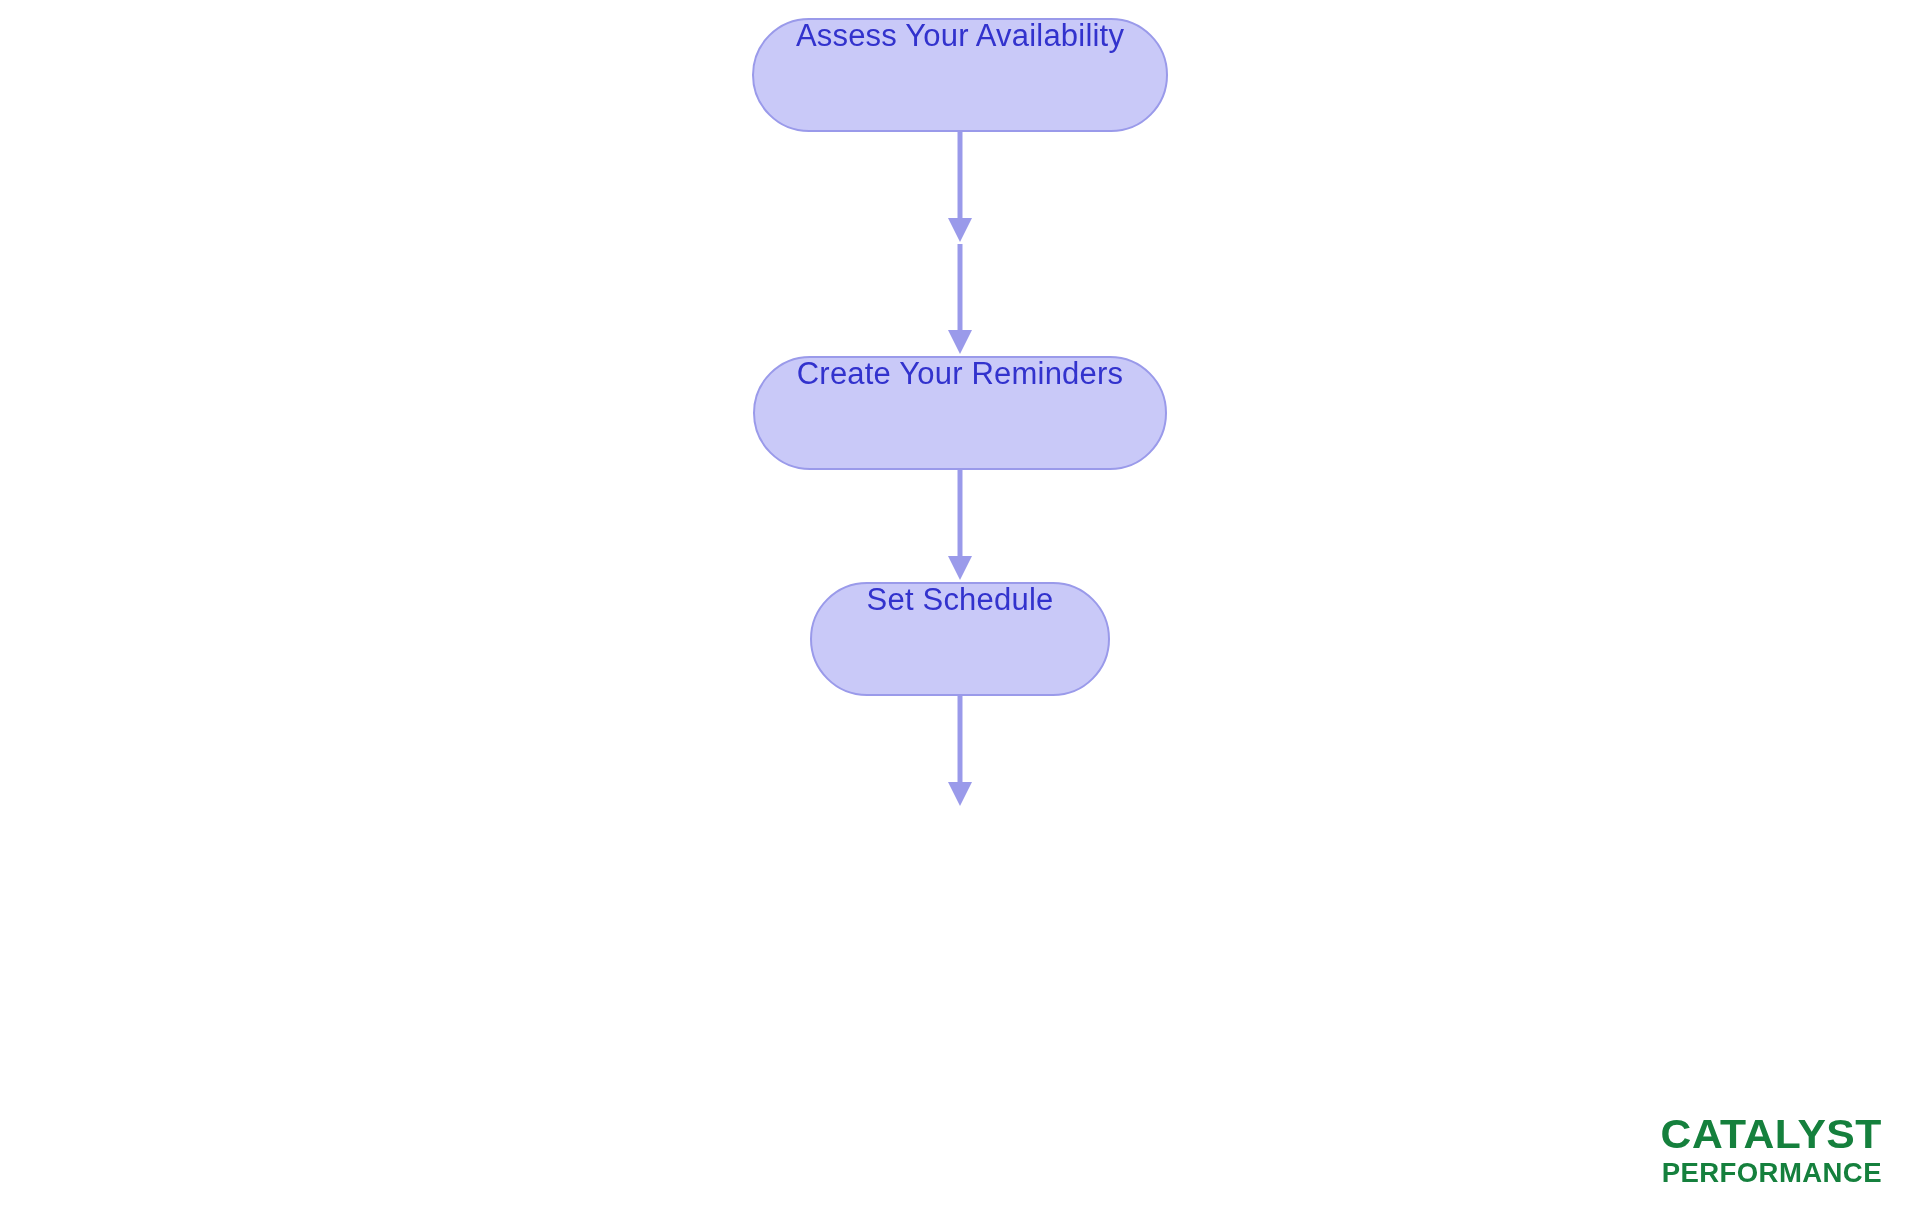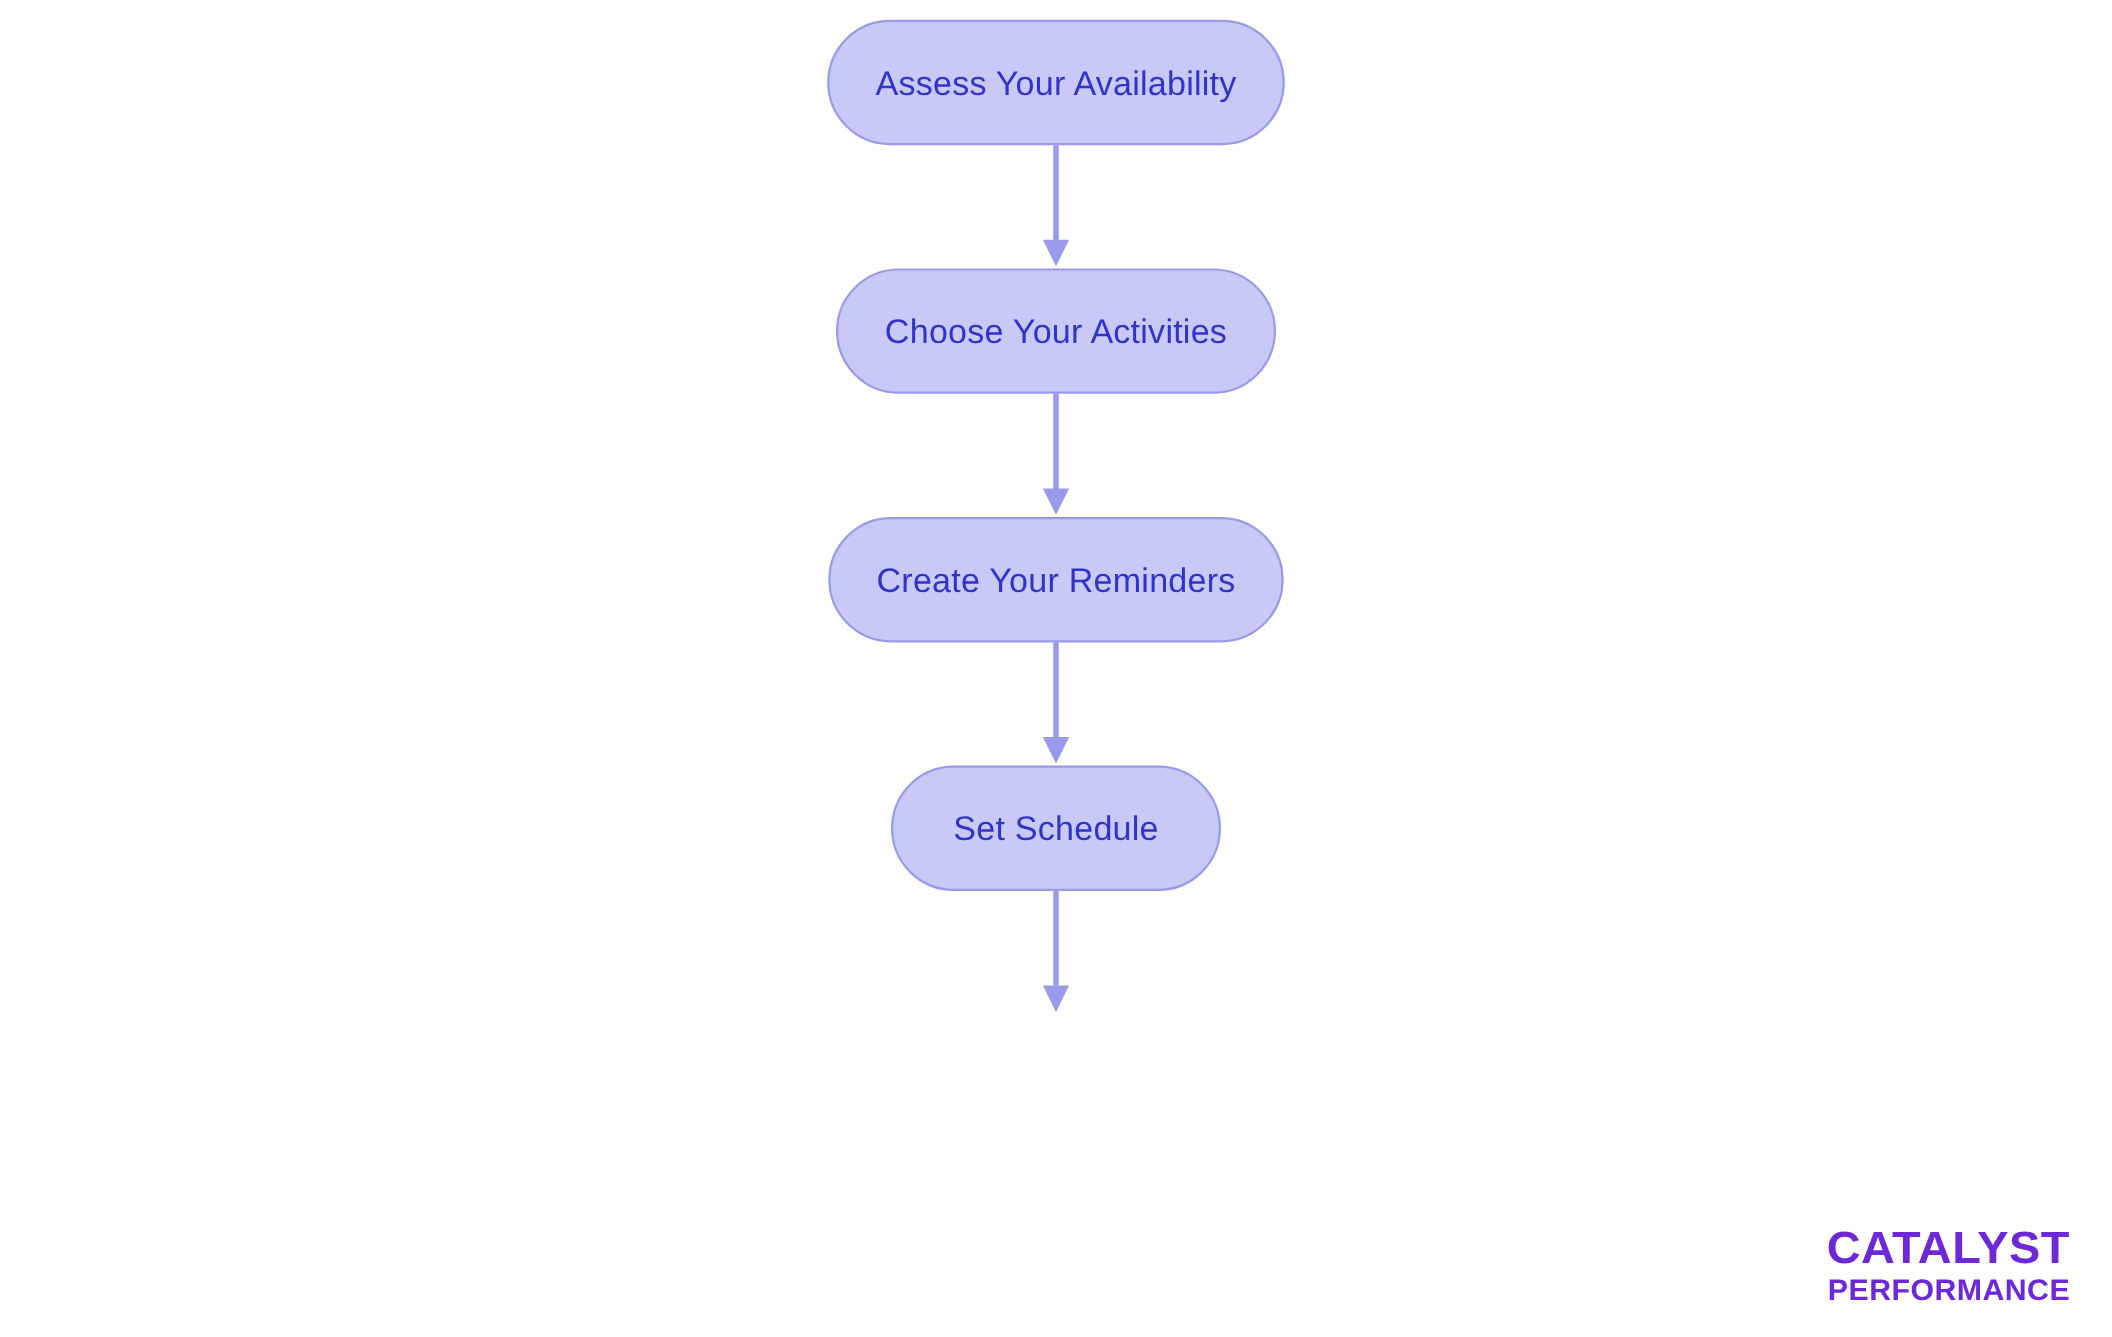--- a/index.html
+++ b/index.html
@@ -43,21 +43,21 @@
     box-sizing: border-box;
     background: #c9c9f8;
     border: 2px solid #9a9aea;
     border-radius: 999px;
     color: #3232cd;
     font-size: 31px;
     font-weight: 400;
     letter-spacing: 0.2px;
     line-height: 1;
     display: flex;
-    align-items: center;
+    align-items: flex-start;
     justify-content: center;
     white-space: nowrap;
     height: 114px;
     padding: 0 42px;
     min-width: 300px;
   }
 
   .connector {
     position: relative;
     width: 40px;
@@ -71,21 +71,21 @@
     overflow: visible;
   }
 
   
   .brand-logo {
     position: absolute;
     right: 38px;
     bottom: 28px;
     text-align: right;
     line-height: 1;
-    color: #6d28d9;
+    color: #15803d;
     user-select: none;
   }
   .brand-logo .brand-top {
     display: block;
     font-family: "Liberation Sans", sans-serif;
     font-weight: 700;
     font-size: 41px;
     letter-spacing: 0.5px;
     transform: scaleX(1.04);
     transform-origin: right center;
@@ -112,23 +112,20 @@
       <span>Assess Your Availability</span>
     </div>
 
     <div class="connector">
       <svg viewBox="0 0 40 112" xmlns="http://www.w3.org/2000/svg" aria-hidden="true">
         <line x1="20" y1="0" x2="20" y2="88" stroke="#9a9aea" stroke-width="5"></line>
         <polygon points="8,86 32,86 20,110" fill="#9a9aea"></polygon>
       </svg>
     </div>
 
-    <div class="node">
-      <span>Choose Your Activities</span>
-    </div>
 
     <div class="connector">
       <svg viewBox="0 0 40 112" xmlns="http://www.w3.org/2000/svg" aria-hidden="true">
         <line x1="20" y1="0" x2="20" y2="88" stroke="#9a9aea" stroke-width="5"></line>
         <polygon points="8,86 32,86 20,110" fill="#9a9aea"></polygon>
       </svg>
     </div>
 
     <div class="node">
       <span>Create Your Reminders</span>

